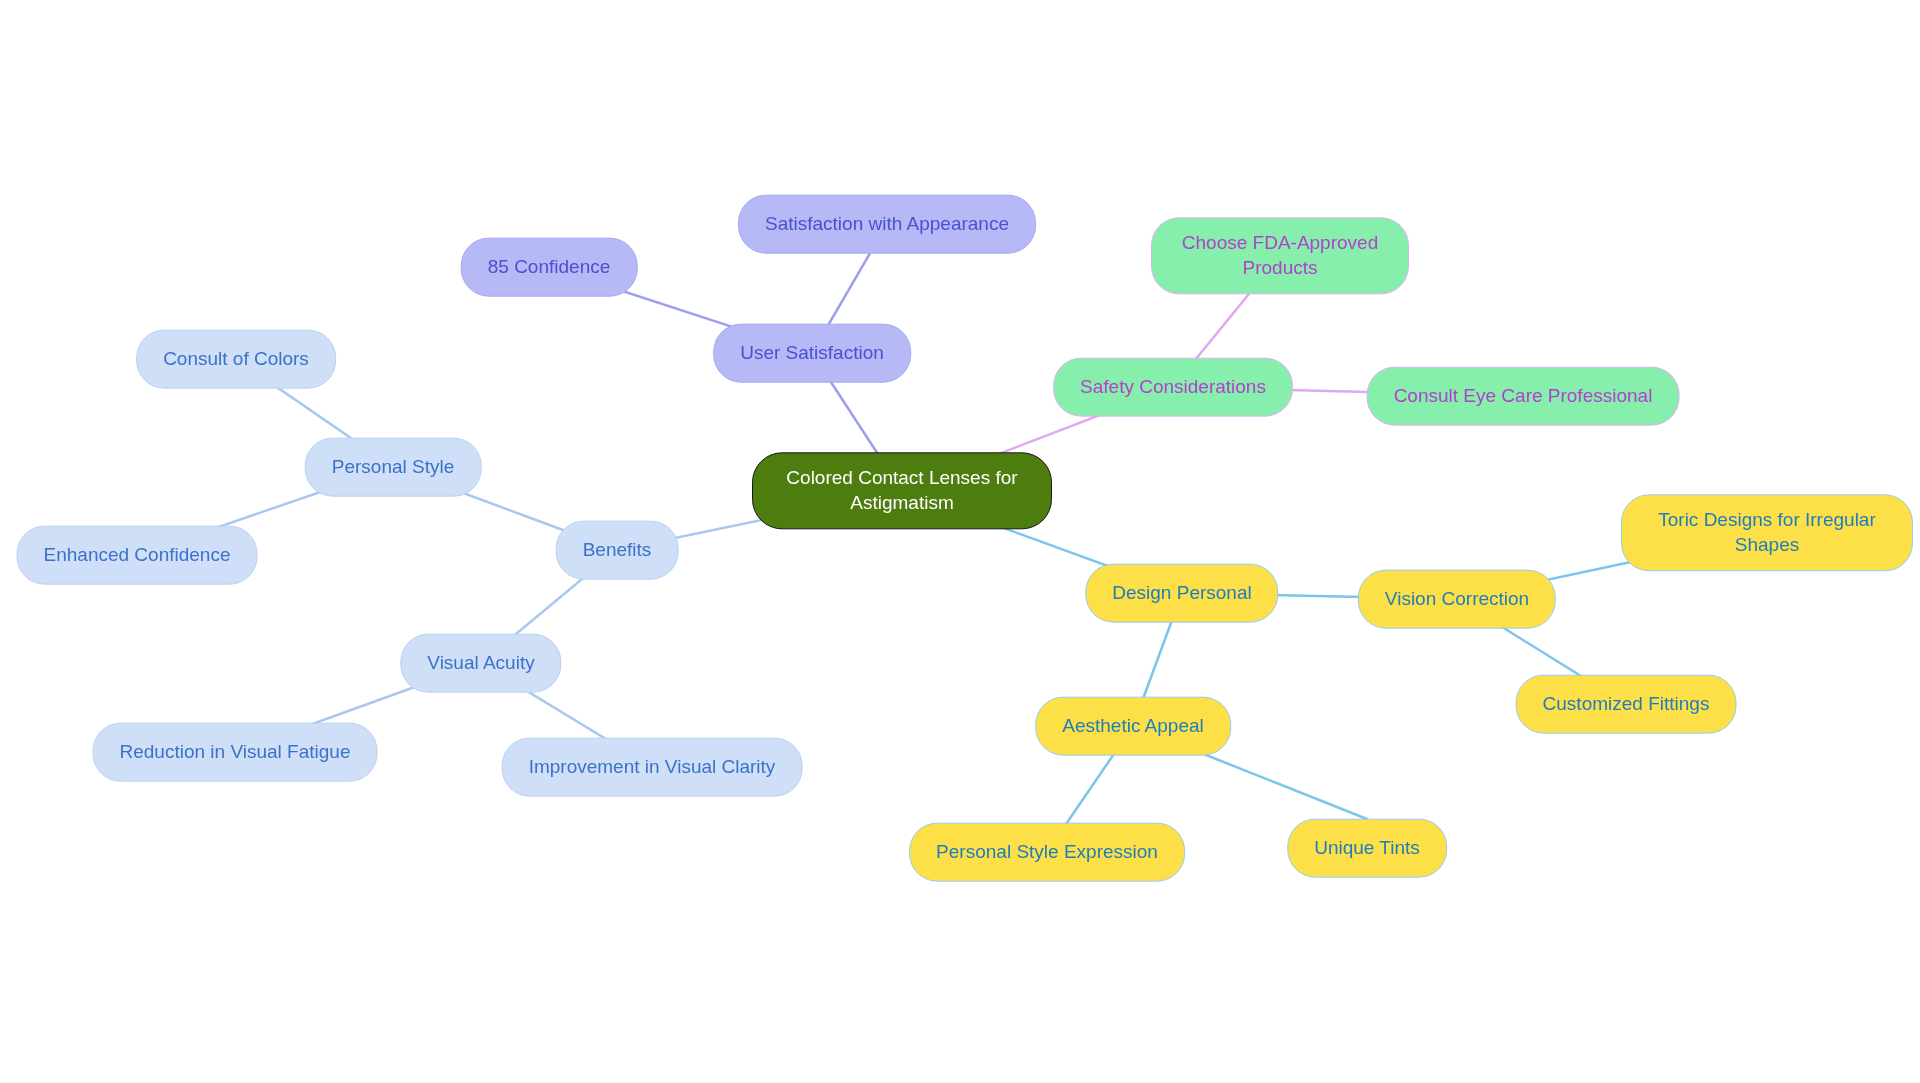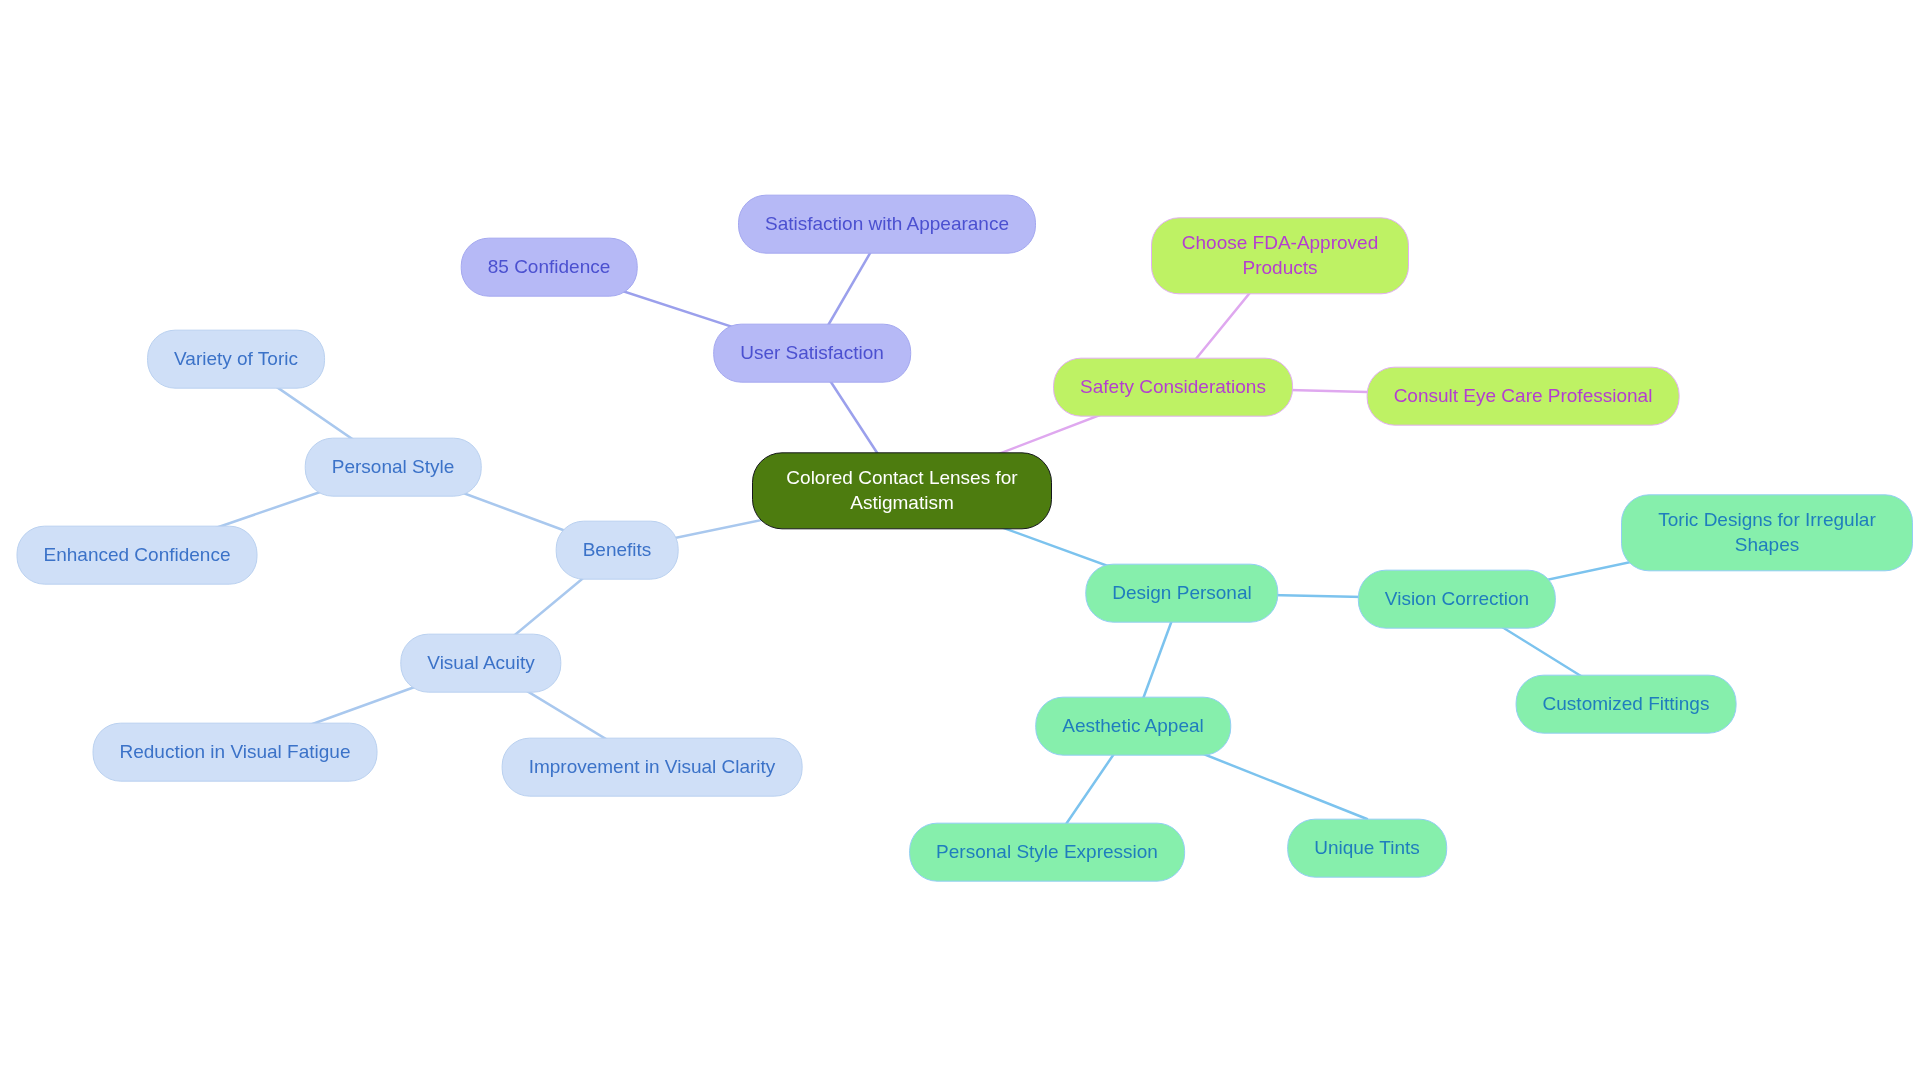--- a/index.html
+++ b/index.html
@@ -53,31 +53,31 @@
     color: #ffffff;
     border: 1px solid #16181d;
     border-radius: 30px;
   }
   .c-periwinkle {
     background: #b6b9f6;
     color: #4b50d0;
     border: 1px solid #a4a8f0;
   }
   .c-pink {
-    background: #bef264;
+    background: #86efac;
     color: #b43ed0;
     border: 1px solid #e2aff2;
   }
   .c-blue {
     background: #cfdff7;
     color: #3b72c8;
     border: 1px solid #bad1f0;
   }
   .c-sky {
-    background: #86efac;
+    background: #fde047;
     color: #1f7dbd;
     border: 1px solid #92cef4;
   }
 </style>
 </head>
 <body>
 
 <div class="canvas">
 
   <svg class="edges" viewBox="0 0 1920 1083">
@@ -131,21 +131,21 @@
     <span>Consult Eye Care Professional</span>
   </div>
 
   <div class="node c-blue" style="left:617px; top:550px;">
     <span>Benefits</span>
   </div>
   <div class="node c-blue" style="left:393px; top:467px;">
     <span>Personal Style</span>
   </div>
   <div class="node c-blue" style="left:236px; top:359px;">
-    <span>Variety of Toric</span>
+    <span>Consult of Colors</span>
   </div>
   <div class="node c-blue" style="left:137px; top:555px;justify-content:center;">
     <span>Enhanced Confidence</span>
   </div>
   <div class="node c-blue" style="left:481px; top:663px;">
     <span>Visual Acuity</span>
   </div>
   <div class="node c-blue" style="left:652px; top:767px;">
     <span>Improvement in Visual Clarity</span>
   </div>

